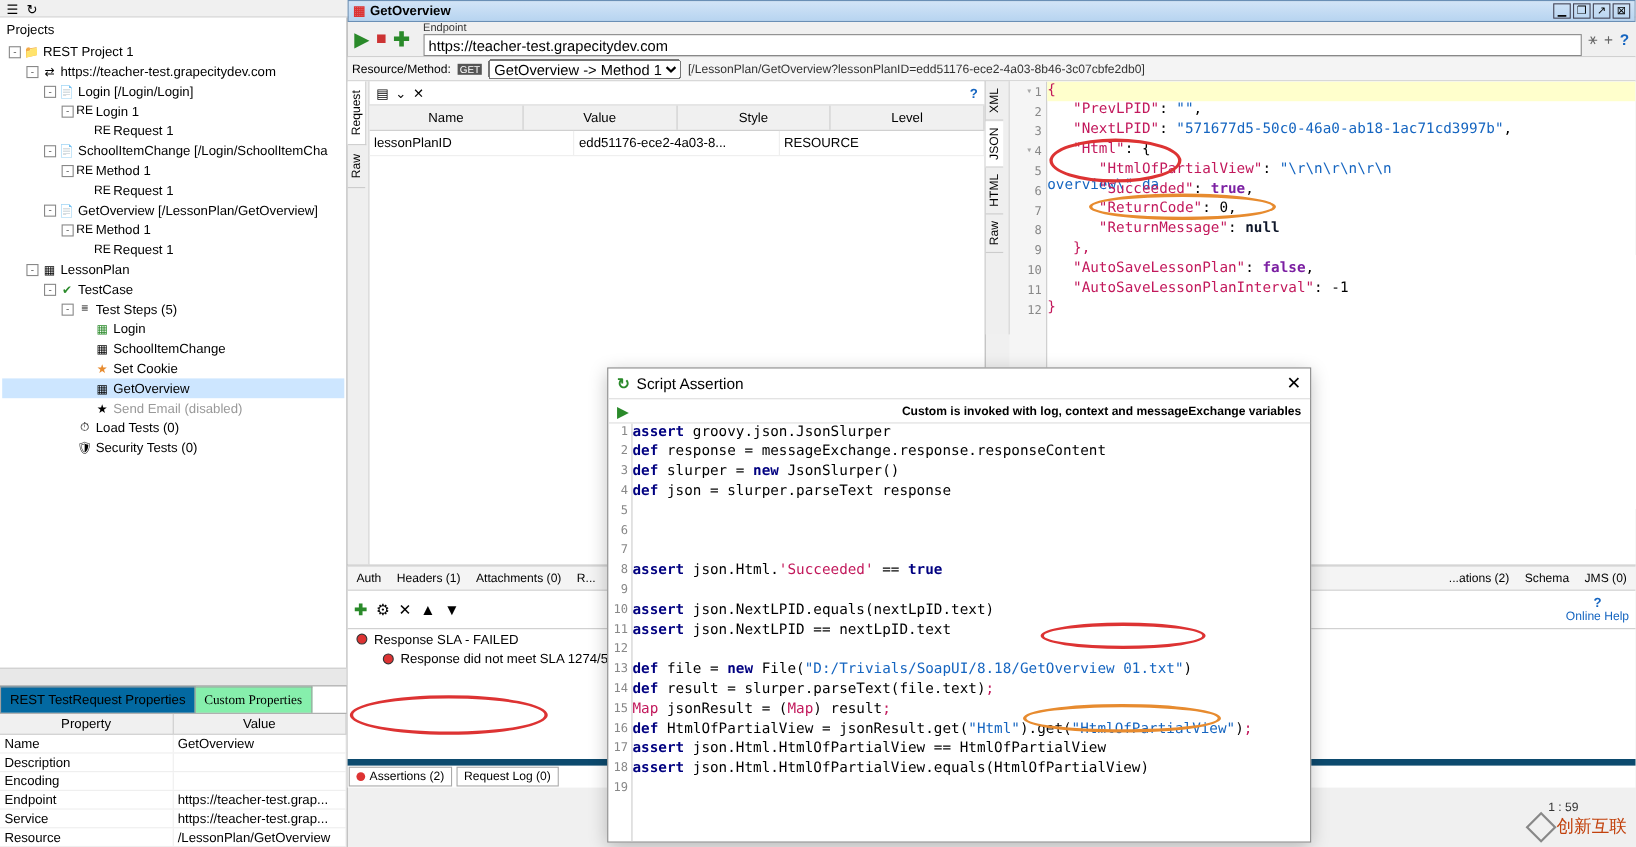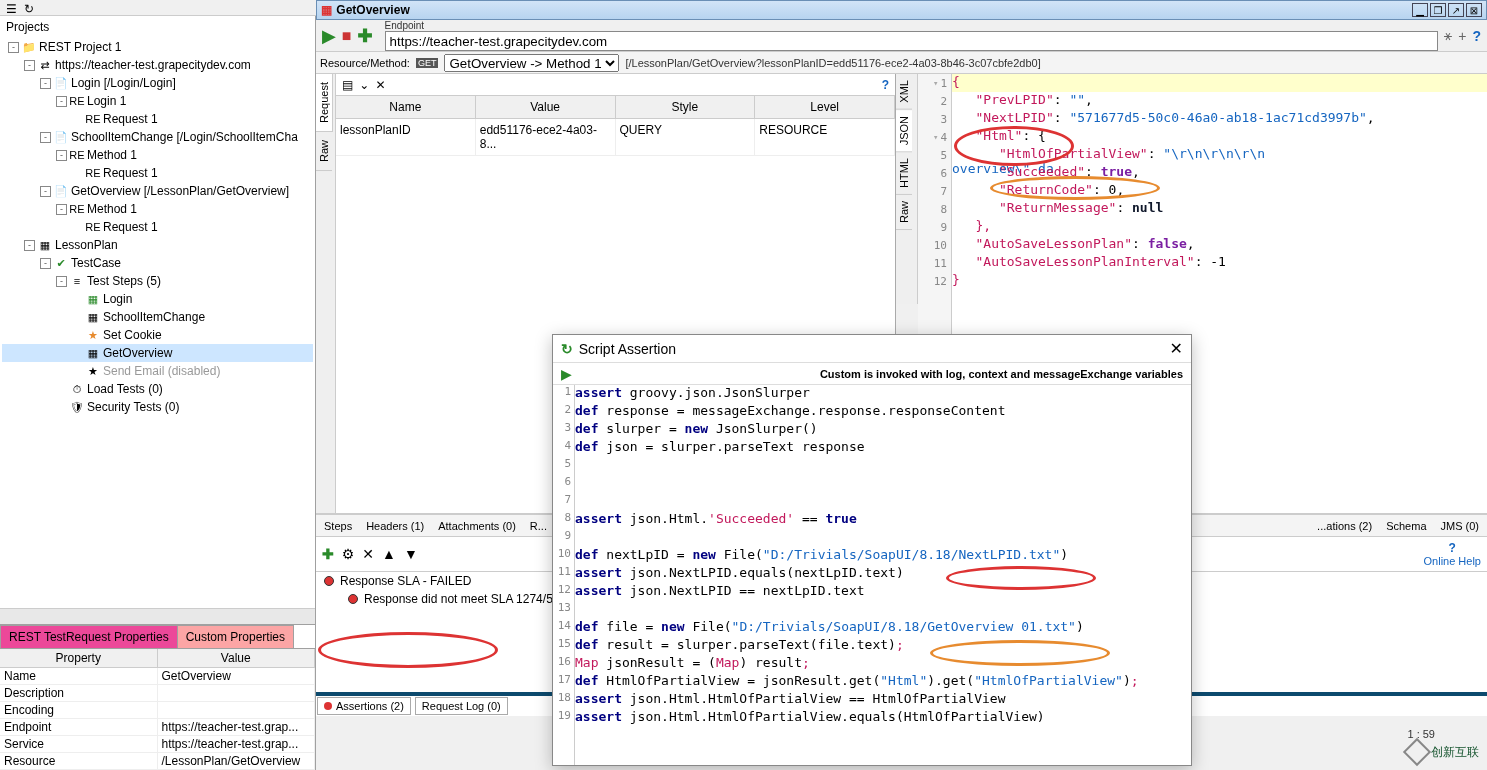--- a/index.html
+++ b/index.html
@@ -12,22 +12,22 @@
 .tree-row { display: flex; align-items: center; height: 18px; padding-left: 4px; gap: 2px; white-space: nowrap; cursor: default; }
 .tree-row.sel { background: #cde6ff; }
 .tree-row .ind { display: inline-block; }
 .tree-row .tw { width: 11px; height: 11px; border: 1px solid #888; display: inline-flex; align-items: center; justify-content: center; font-size: 9px; line-height: 9px; color: #555; cursor: pointer; }
 .tree-row .tw.none { border: none; }
 .tree-row .ic { width: 16px; height: 14px; display: inline-flex; align-items: center; justify-content: center; font-size: 11px; }
 .tree-row .lbl { }
 .tree-row .lbl.disabled { color: #999; }
 .scroll-h { height: 16px; background: #e8e8e8; border-top: 1px solid #ccc; }
 .prop-tabs { display: flex; border-top: 1px solid #a0a0a0; }
-.prop-tabs .tab { padding: 4px 8px; border: 1px solid #a0a0a0; border-bottom: none; margin-right: -1px; background: #ec4899; cursor: pointer; }
-.prop-tabs .tab.active { background: #fca5a5; }
+.prop-tabs .tab { padding: 4px 8px; border: 1px solid #a0a0a0; border-bottom: none; margin-right: -1px; background: #0369a1; cursor: pointer; }
+.prop-tabs .tab.active { background: #86efac; font-family: Liberation Serif, serif; }
 .prop-table { border-top: 1px solid #a0a0a0; }
 .prop-table .hdr { display: flex; background: #f0f0f0; }
 .prop-table .hdr div { flex: 1; text-align: center; border-right: 1px solid #ccc; border-bottom: 1px solid #ccc; padding: 2px; }
 .prop-table .row { display: flex; border-bottom: 1px solid #eee; }
 .prop-table .row div { flex: 1; padding: 1px 4px; border-right: 1px solid #eee; white-space: nowrap; overflow: hidden; }
 
 .main { position: absolute; left: 316px; top: 0; width: 1171px; height: 770px; }
 .tab-title-bar { height: 20px; background: linear-gradient(#d2e4f7,#b7d4f0); border: 1px solid #6a8fb5; display: flex; align-items: center; padding: 0 4px; justify-content: space-between; }
 .tab-title-bar .title { display: flex; align-items: center; gap: 4px; font-weight: bold; }
 .tab-title-bar .winbtns { display: flex; gap: 2px; }
@@ -83,21 +83,21 @@
 .assert-tb { padding: 4px 6px; display: flex; gap: 8px; align-items: center; }
 .assert-tb .icon-btn { font-size: 14px; cursor: pointer; }
 .assert-tb .icon-btn.green { color: #2a8a2a; font-weight: bold; }
 .assert-tb .help-col { margin-left: auto; text-align: center; color: #1565c0; }
 .assert-list { border-top: 1px solid #ccc; flex: 1; }
 .assert-row { display: flex; align-items: center; height: 18px; padding-left: 8px; gap: 6px; cursor: default; }
 .assert-row.sel { background: #cde6ff; }
 .assert-row .dot { width: 10px; height: 10px; border-radius: 50%; border: 1px solid #333; }
 .assert-row .dot.red { background: #d33; }
 .assert-row .dot.green { background: #3b3; }
-.assert-bot-tabs { display: flex; border-top: 4px solid #0c4a6e; padding: 1px; }
+.assert-bot-tabs { display: flex; border-top: 6px solid #0c4a6e; padding: 1px; }
 .assert-bot-tabs .tab { border: 1px solid #aaa; padding: 2px 6px; margin-right: 4px; cursor: pointer; font-size: 11px; display: flex; gap: 4px; align-items: center; }
 
 
 .dialog { position: absolute; left: 552px; top: 334px; width: 640px; height: 432px; background: #fff; border: 1px solid #888; box-shadow: 0 4px 16px rgba(0,0,0,0.25); z-index: 100; display: flex; flex-direction: column; }
 .dlg-title { height: 28px; display: flex; align-items: center; justify-content: space-between; padding: 0 8px; border-bottom: 1px solid #ddd; }
 .dlg-title .t { display: flex; gap: 6px; align-items: center; font-size: 14px; }
 .dlg-title .close { font-size: 16px; cursor: pointer; }
 .dlg-sub { height: 22px; display: flex; align-items: center; padding: 0 8px; border-bottom: 1px solid #ddd; }
 .dlg-sub .play { color: #2a8a2a; font-size: 14px; cursor: pointer; }
 .dlg-sub .desc { margin-left: auto; font-weight: bold; font-size: 11px; }
@@ -109,21 +109,21 @@
 .kw { color: #000080; font-weight: bold; }
 .str { color: #1565c0; }
 .mag { color: #c2185b; }
 
 
 .ellipse { position: absolute; border: 3px solid; border-radius: 50%; pointer-events: none; z-index: 200; }
 .ellipse.red { border-color: #d33; }
 .ellipse.orange { border-color: #e78b2f; }
 
 
-.logo { position: absolute; right: 8px; bottom: 8px; z-index: 300; display: flex; align-items: center; gap: 4px; color: #14532d; font-size: 12px; }
+.logo { position: absolute; right: 8px; bottom: 8px; z-index: 300; display: flex; align-items: center; gap: 4px; color: #c2410c; font-size: 16px; }
 .logo .g { width: 20px; height: 20px; border: 2px solid #888; transform: rotate(45deg); }
 
 .status { position: absolute; right: 52px; bottom: 30px; font-size: 11px; color: #333; z-index: 50; }
 </style>
 </head>
 <body>
 
 <div class="topbar">
   <span class="ico">☰</span>
   <span class="ico">↻</span>
@@ -347,21 +347,20 @@
         </div>
         <div class="grid-hdr">
           <div>Name</div>
           <div>Value</div>
           <div>Style</div>
           <div>Level</div>
         </div>
         <div class="grid-row">
           <div>lessonPlanID</div>
           <div>edd51176-ece2-4a03-8...</div>
-          <div>QUERY</div>
           <div>RESOURCE</div>
         </div>
       </div>
     </div>
     <div class="resp-pane">
       <div class="vtabs2">
         <div class="vtab2">XML</div>
         <div class="vtab2 active">JSON</div>
         <div class="vtab2">HTML</div>
         <div class="vtab2">Raw</div>
@@ -393,21 +392,21 @@
             <div class="ln">   <span class="k-brace">},</span></div>
             <div class="ln">   <span class="k-key">"AutoSaveLessonPlan"</span>: <span class="k-bool">false</span>,</div>
             <div class="ln">   <span class="k-key">"AutoSaveLessonPlanInterval"</span>: <span class="k-num">-1</span></div>
             <div class="ln"><span class="k-brace">}</span></div>
           </div>
       </div>
     </div>
   </div>
 
   <div class="bottom-tabs">
-    <span>Steps</span>
+    <span>Auth</span>
     <span>Headers (1)</span>
     <span>Attachments (0)</span>
     <span>R...</span>
     <span style="margin-left:auto">...ations (2)</span>
     <span>Schema</span>
     <span>JMS (0)</span>
   </div>
 
   <div class="assert-pane">
     <div class="assert-tb">
@@ -479,21 +478,20 @@
     <div class="lines" id="script-lines">
       <div class="ln"><span class="kw">assert</span> groovy.json.JsonSlurper</div>
       <div class="ln"><span class="kw">def</span> response = messageExchange.response.responseContent</div>
       <div class="ln"><span class="kw">def</span> slurper = <span class="kw">new</span> JsonSlurper()</div>
       <div class="ln"><span class="kw">def</span> json = slurper.parseText response</div>
       <div class="ln"></div>
       <div class="ln"></div>
       <div class="ln"></div>
       <div class="ln"><span class="kw">assert</span> json.Html.<span class="mag">'Succeeded'</span> == <span class="kw">true</span></div>
       <div class="ln"></div>
-      <div class="ln"><span class="kw">def</span> nextLpID = <span class="kw">new</span> File(<span class="str">"D:/Trivials/SoapUI/8.18/NextLPID.txt"</span>)</div>
       <div class="ln"><span class="kw">assert</span> json.NextLPID.equals(nextLpID.text)</div>
       <div class="ln"><span class="kw">assert</span> json.NextLPID == nextLpID.text</div>
       <div class="ln"></div>
       <div class="ln"><span class="kw">def</span> file = <span class="kw">new</span> File(<span class="str">"D:/Trivials/SoapUI/8.18/GetOverview 01.txt"</span>)</div>
       <div class="ln"><span class="kw">def</span> result = slurper.parseText(file.text)<span class="mag">;</span></div>
       <div class="ln"><span class="mag">Map</span> jsonResult = (<span class="mag">Map</span>) result<span class="mag">;</span></div>
       <div class="ln"><span class="kw">def</span> HtmlOfPartialView = jsonResult.get(<span class="str">"Html"</span>).get(<span class="str">"HtmlOfPartialView"</span>)<span class="mag">;</span></div>
       <div class="ln"><span class="kw">assert</span> json.Html.HtmlOfPartialView == HtmlOfPartialView</div>
       <div class="ln"><span class="kw">assert</span> json.Html.HtmlOfPartialView.equals(HtmlOfPartialView)</div>
     </div>

